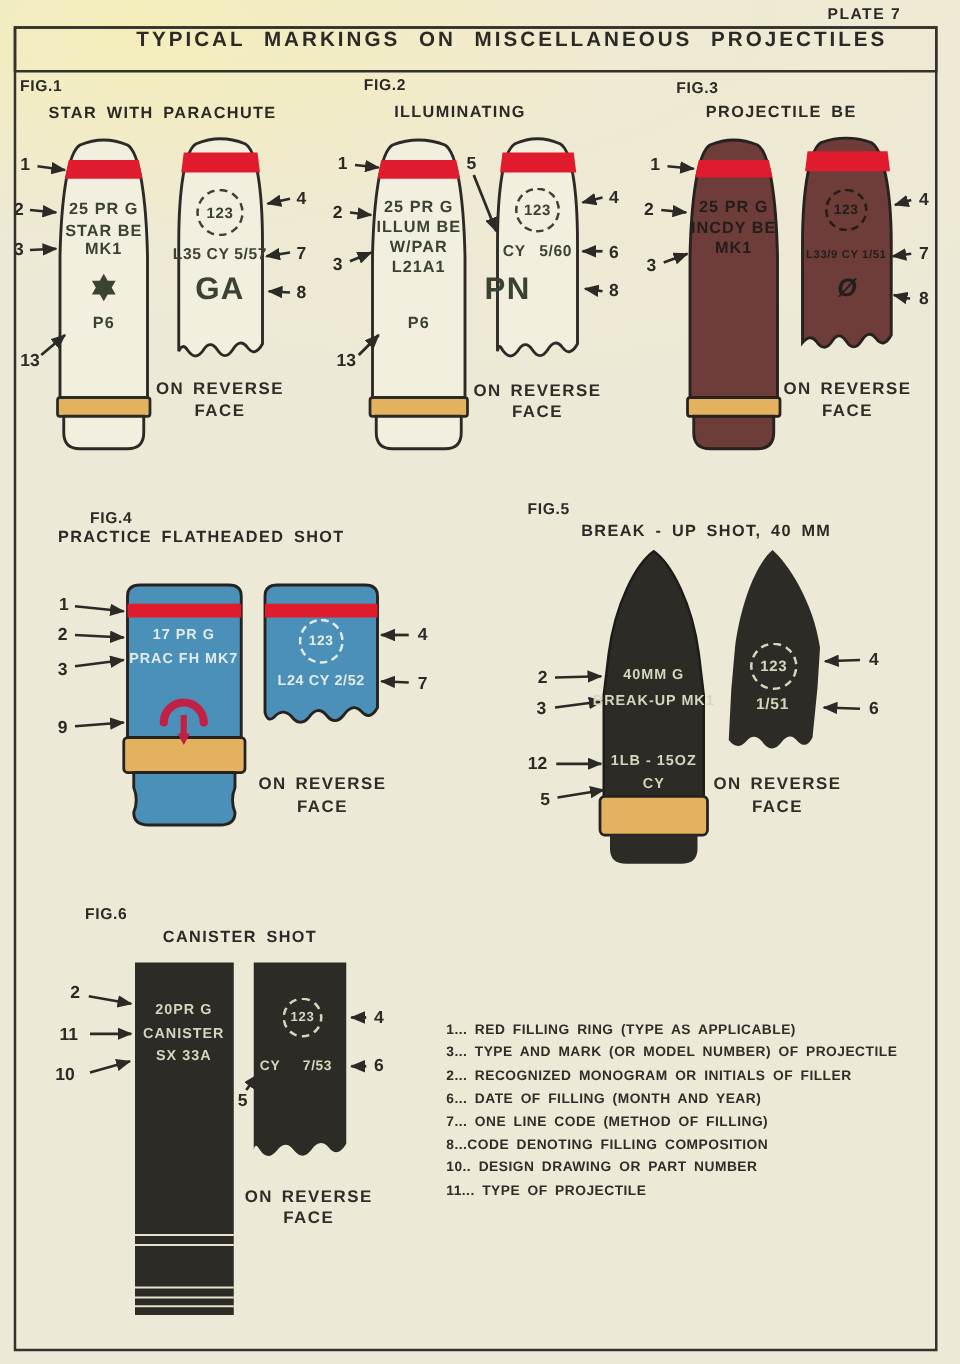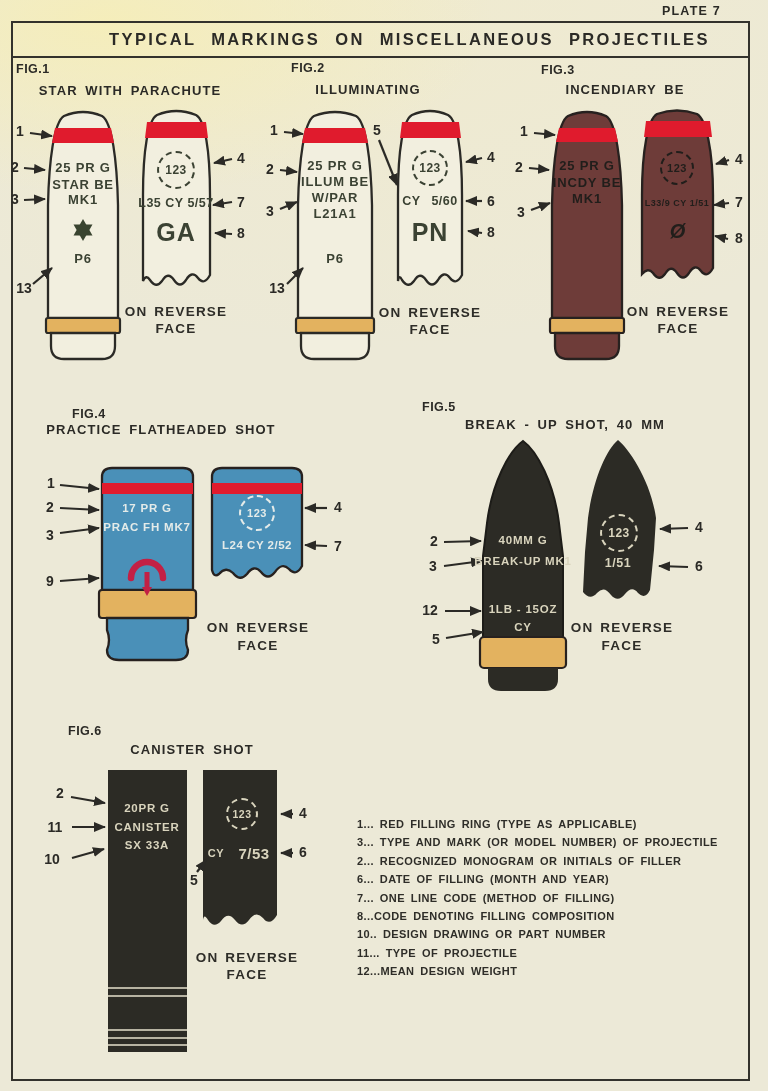--- a/index.html
+++ b/index.html
@@ -7,21 +7,21 @@
     width:768px;height:1091px;position:relative;overflow:hidden;
     background:
       radial-gradient(ellipse 620px 280px at 14% 2%, rgba(246,238,182,.85), rgba(246,238,182,0) 62%),
       radial-gradient(ellipse 900px 500px at 50% 0%, rgba(243,236,200,.5), rgba(243,236,200,0) 70%),
       #ece9d7;
     font-family:"Liberation Sans",sans-serif;color:#2b2a26;
   }
   .abs{position:absolute}
   .c{transform:translate(-50%,-50%);white-space:nowrap;text-align:center}
   .frame{left:11px;top:21px;width:735px;height:1056px;border:2.5px solid #33322c}
-  .titleband{left:11px;top:21px;width:735px;height:33px;border:2.5px solid #33322c;display:flex;align-items:center}
+  .titleband{left:11px;top:21px;width:735px;height:33px;border:2.5px solid #33322c;display:flex;align-items:flex-start}
   .title{width:100%;text-align:center;font-size:16.5px;font-weight:bold;letter-spacing:2.4px;word-spacing:8px;padding-left:58px}
   .plate{font-weight:bold;font-size:12.5px;letter-spacing:1.2px}
   .figlabel{font-weight:bold;font-size:12.5px;letter-spacing:.5px}
   .figtitle{font-weight:bold;font-size:13px;letter-spacing:1.1px;word-spacing:3px}
   .st{font-weight:bold;font-size:13px;letter-spacing:.8px}
   .sm{font-size:11.5px}
   .dark{color:#3b4233}.blk{color:#211e1b}.lt{color:#e4ebe9}.cr{color:#d9d4bd}
   .callout{font-weight:bold;font-size:14px;color:#2b2a26}
   .cap{font-weight:bold;font-size:13.5px;letter-spacing:1.2px;word-spacing:2px;color:#2e2d28}
   .lot{border:2px dashed currentColor;border-radius:50%;display:flex;align-items:center;justify-content:center;font-weight:bold;font-size:12px;letter-spacing:.5px}
@@ -187,34 +187,34 @@
 <div class="abs c figtitle" style="left:368px;top:89px">ILLUMINATING</div>
 <div class="abs c st dark" style="left:335px;top:165px">25 PR G</div>
 <div class="abs c st dark" style="left:335px;top:181px">ILLUM BE</div>
 <div class="abs c st dark" style="left:335px;top:197px">W/PAR</div>
 <div class="abs c st dark" style="left:335px;top:213px">L21A1</div>
 <div class="abs c st dark" style="left:335px;top:258px">P6</div>
 <div class="abs c lot dark" style="left:430px;top:168px;width:32px;height:32px">
     <span>123</span>
   </div>
 <div class="abs c code dark" style="left:430px;top:201px;word-spacing:7px">CY 5/60</div>
-<div class="abs c mono dark" style="left:430px;top:232px">PN</div>
+<div class="abs c mono dark" style="left:406px;top:232px">PN</div>
 <div class="abs c cap" style="left:430px;top:312px">ON REVERSE</div>
 <div class="abs c cap" style="left:430px;top:329px">FACE</div>
 <div class="abs c callout" style="left:274px;top:130px">1</div>
 <div class="abs c callout" style="left:270px;top:169px">2</div>
 <div class="abs c callout" style="left:270px;top:211px">3</div>
 <div class="abs c callout" style="left:277px;top:288px">13</div>
 <div class="abs c callout" style="left:377px;top:130px">5</div>
 <div class="abs c callout" style="left:491px;top:157px">4</div>
 <div class="abs c callout" style="left:491px;top:201px">6</div>
 <div class="abs c callout" style="left:491px;top:232px">8</div>
 
 <div class="abs figlabel" style="left:541px;top:63px">FIG.3</div>
-<div class="abs c figtitle" style="left:625px;top:89px">INCENDIARY BE</div>
+<div class="abs c figtitle" style="left:625px;top:89px">PROJECTILE BE</div>
 <div class="abs c st blk" style="left:587px;top:165px">25 PR G</div>
 <div class="abs c st blk" style="left:587px;top:182px">INCDY BE</div>
 <div class="abs c st blk" style="left:587px;top:198px">MK1</div>
 <div class="abs c lot blk" style="left:677px;top:168px;width:30px;height:30px;font-size:11px">
     <span>123</span>
   </div>
 <div class="abs c code blk" style="left:677px;top:203px;font-size:9px">L33/9 CY 1/51</div>
 <div class="abs c mono blk" style="left:678px;top:231px;font-size:20px;font-style:italic">Ø</div>
 <div class="abs c cap" style="left:678px;top:311px">ON REVERSE</div>
 <div class="abs c cap" style="left:678px;top:328px">FACE</div>
@@ -263,33 +263,32 @@
 
 <div class="abs figlabel" style="left:68px;top:724px">FIG.6</div>
 <div class="abs c figtitle" style="left:192px;top:749px">CANISTER SHOT</div>
 <div class="abs c st cr sm" style="left:147px;top:808px">20PR G</div>
 <div class="abs c st cr sm" style="left:147px;top:827px">CANISTER</div>
 <div class="abs c st cr sm" style="left:147px;top:845px">SX 33A</div>
 <div class="abs c lot cr" style="left:242px;top:814px;width:28px;height:28px;font-size:10.5px">
     <span>123</span>
   </div>
 <div class="abs c code cr" style="left:216px;top:853px;font-size:11px">CY</div>
-<div class="abs c code cr" style="left:254px;top:853px;font-size:15px">7/53</div>
+<div class="abs c code cr" style="left:254px;top:853px;font-size:11px">7/53</div>
 <div class="abs c cap" style="left:247px;top:957px">ON REVERSE</div>
 <div class="abs c cap" style="left:247px;top:974px">FACE</div>
 <div class="abs c callout" style="left:60px;top:793px">2</div>
 <div class="abs c callout" style="left:55px;top:827px">11</div>
 <div class="abs c callout" style="left:52px;top:859px">10</div>
 <div class="abs c callout" style="left:303px;top:813px">4</div>
 <div class="abs c callout" style="left:303px;top:852px">6</div>
 <div class="abs c callout" style="left:194px;top:880px">5</div>
 
 <div class="abs legend" style="left:357px;top:815px">
   <div>1... RED FILLING RING (TYPE AS APPLICABLE)</div>
   <div>3... TYPE AND MARK (OR MODEL NUMBER) OF PROJECTILE</div>
   <div>2... RECOGNIZED MONOGRAM OR INITIALS OF FILLER</div>
   <div>6... DATE OF FILLING (MONTH AND YEAR)</div>
   <div>7... ONE LINE CODE (METHOD OF FILLING)</div>
   <div>8...CODE DENOTING FILLING COMPOSITION</div>
   <div>10.. DESIGN DRAWING OR PART NUMBER</div>
   <div>11... TYPE OF PROJECTILE</div>
-  <div>12...MEAN DESIGN WEIGHT</div>
 </div>
 
 </body></html>

